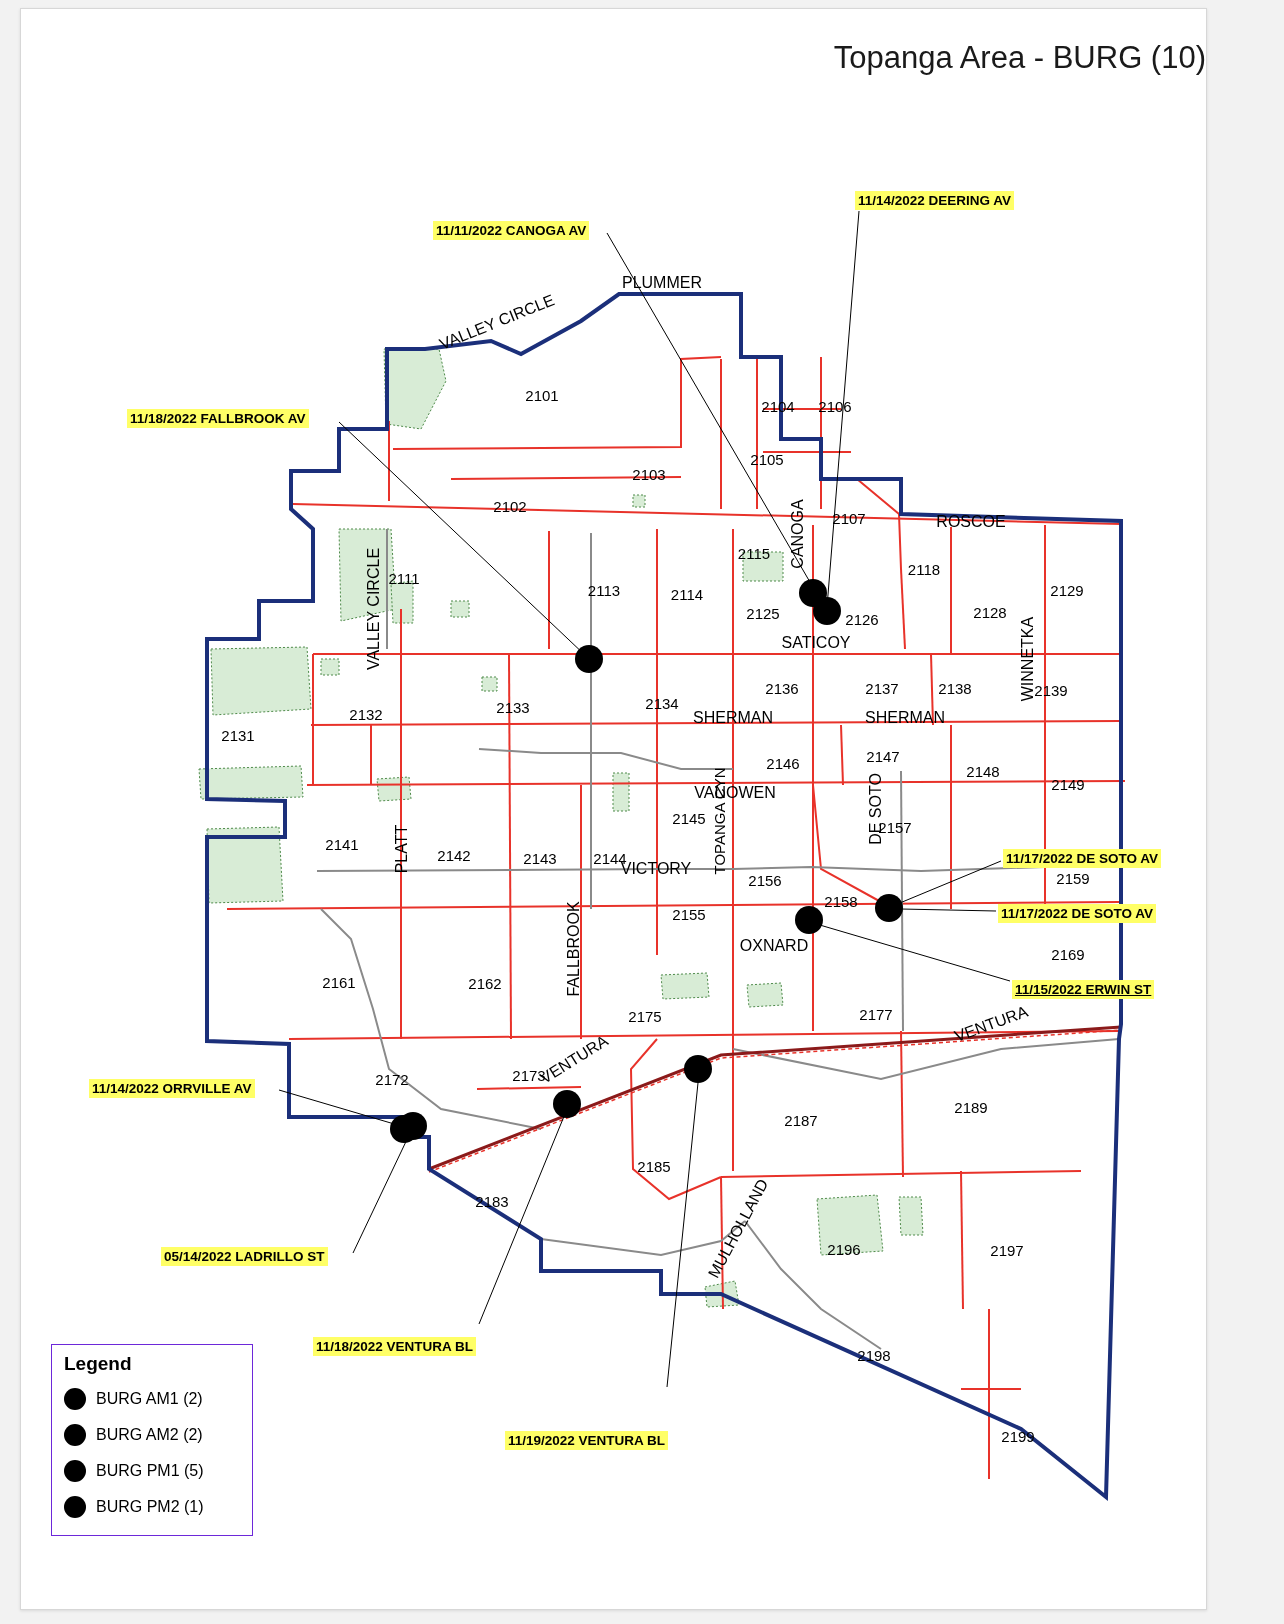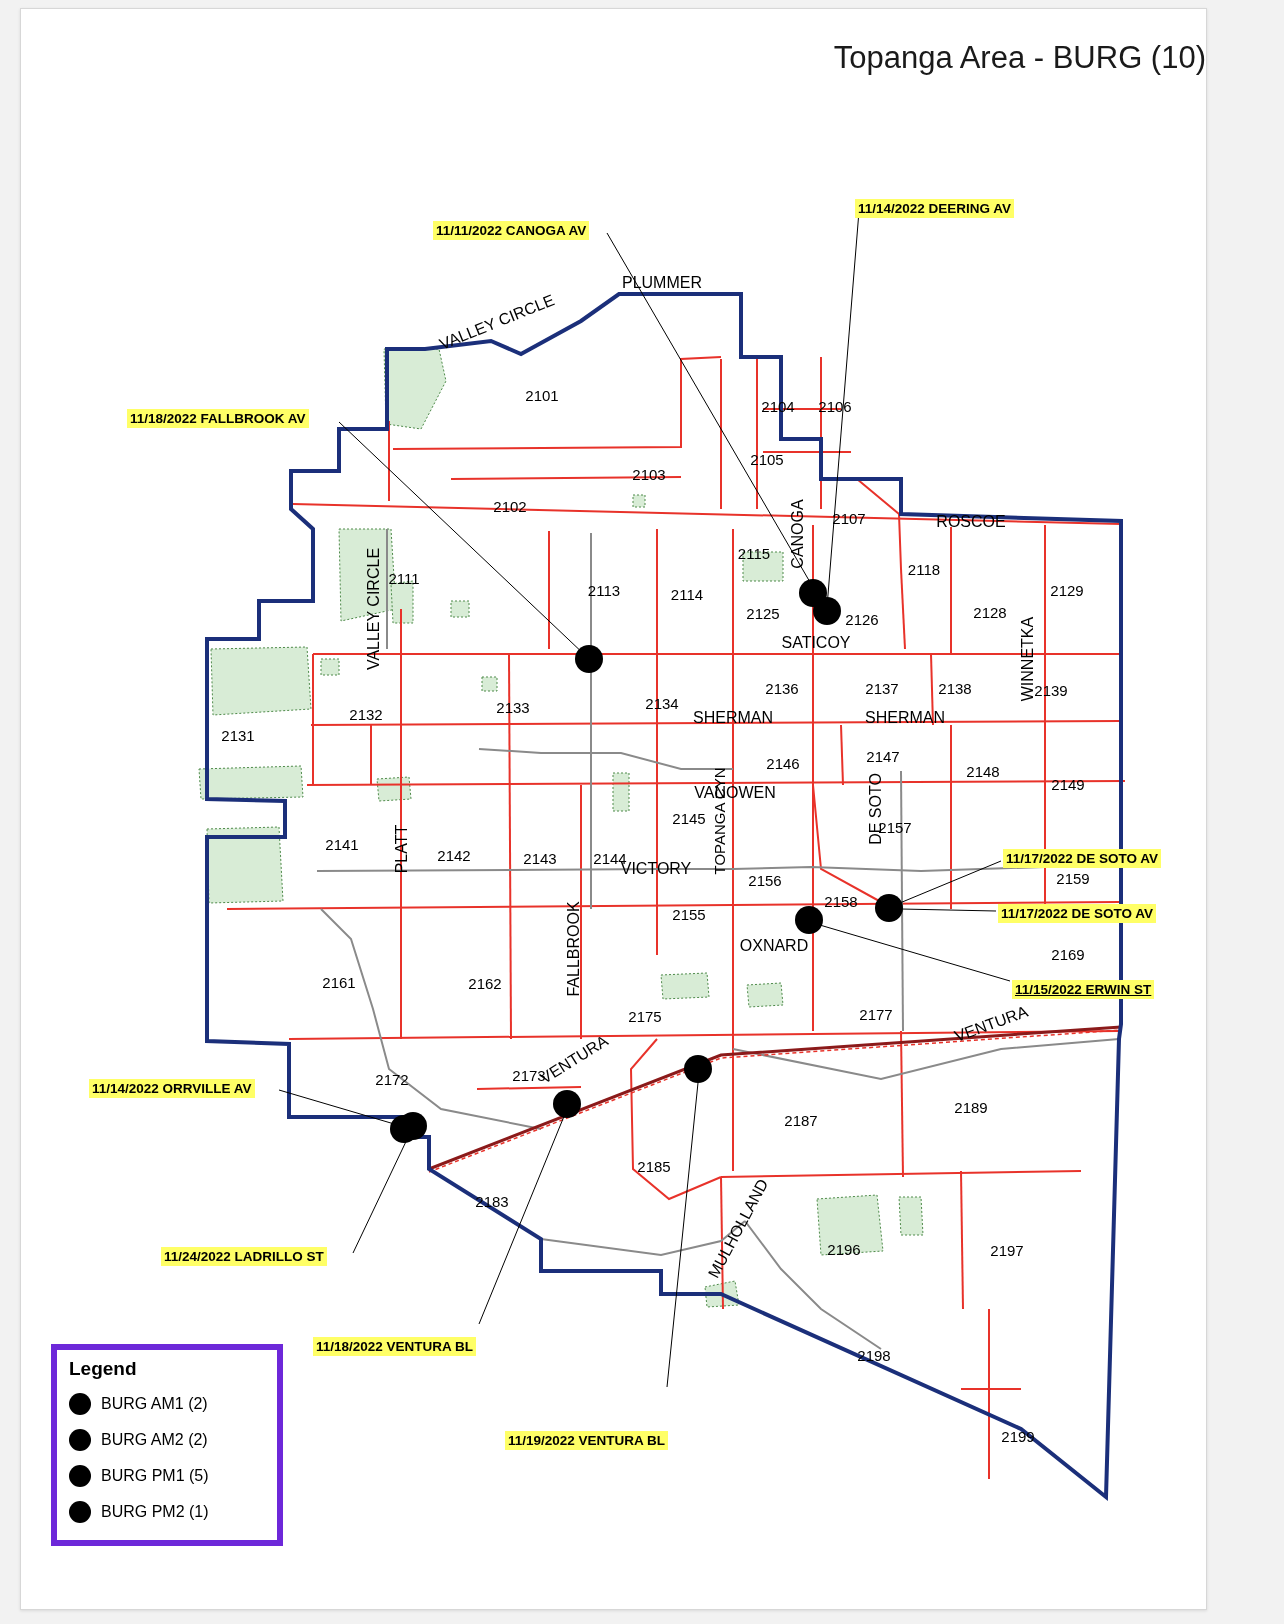--- a/index.html
+++ b/index.html
@@ -53,23 +53,23 @@
     font-weight: bold;
     padding: 2px 3px;
     white-space: nowrap;
     font-family: "Liberation Sans", sans-serif;
     line-height: 15px;
   }
   #legend {
     position: absolute;
     left: 30px;
     top: 1335px;
-    width: 232px;
+    width: 202px;
     background: #ffffff;
-    border: 6px solid #6d28d9;
+    border: 1px solid #6d28d9;
     padding: 8px 0 10px 12px;
     box-sizing: border-box;
   }
   #legend h3 {
     margin: 0 0 6px 0;
     font-size: 19px;
     font-weight: bold;
     color: #000;
   }
   .legend-row {
@@ -292,27 +292,27 @@
           <circle cx="788" cy="911" r="14" class="incident-dot"></circle>
           <circle cx="677" cy="1060" r="14" class="incident-dot"></circle>
           <circle cx="546" cy="1095" r="14" class="incident-dot"></circle>
           <circle cx="383" cy="1120" r="14" class="incident-dot"></circle>
           <circle cx="392" cy="1117" r="14" class="incident-dot"></circle>
         </g>
     </svg>
 
     <div id="callouts-layer">
         <div class="callout" style="left: 412px; top: 212px;">11/11/2022 CANOGA AV</div>
-        <div class="callout" style="left: 834px; top: 190px;">11/14/2022 DEERING AV</div>
+        <div class="callout" style="left: 834px; top: 182px;">11/14/2022 DEERING AV</div>
         <div class="callout" style="left: 106px; top: 400px;">11/18/2022 FALLBROOK AV</div>
         <div class="callout" style="left: 982px; top: 840px;">11/17/2022 DE SOTO AV</div>
         <div class="callout" style="left: 977px; top: 895px;">11/17/2022 DE SOTO AV</div>
         <div class="callout" style="left: 991px; top: 971px; text-decoration: underline;">11/15/2022 ERWIN ST</div>
         <div class="callout" style="left: 68px; top: 1070px;">11/14/2022 ORRVILLE AV</div>
-        <div class="callout" style="left: 140px; top: 1238px;">11/24/2022 LADRILLO ST</div>
+        <div class="callout" style="left: 140px; top: 1238px;">05/14/2022 LADRILLO ST</div>
         <div class="callout" style="left: 292px; top: 1308px; margin-top: 20px;">11/18/2022 VENTURA BL</div>
         <div class="callout" style="left: 484px; top: 1374px; margin-top: 48px;">11/19/2022 VENTURA BL</div>
       </div>
 
     <div id="legend">
       <h3>Legend</h3>
       <div id="legend-rows">
           <div class="legend-row">
             <span class="legend-dot" style="background: rgb(0, 0, 0);"></span>
             <span class="legend-label">BURG AM1 (2)</span>

